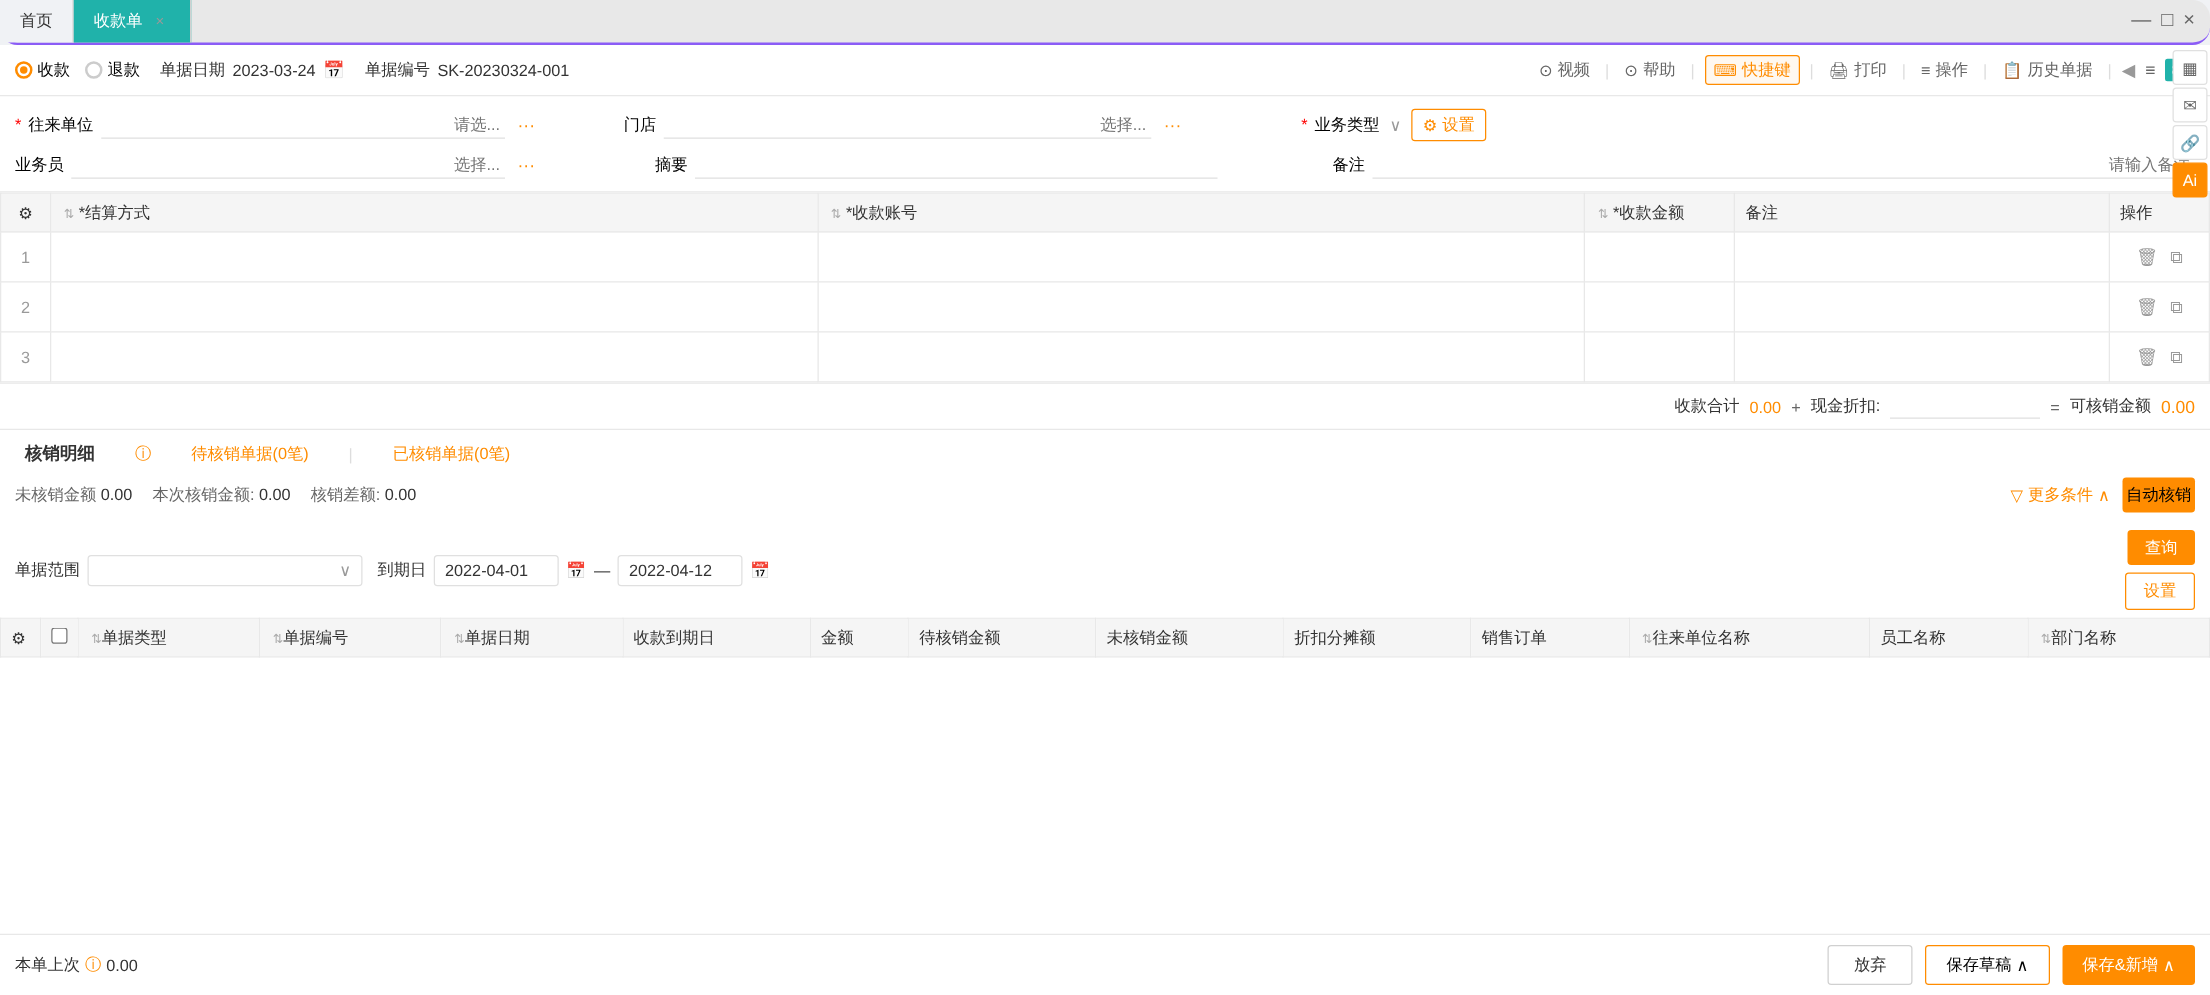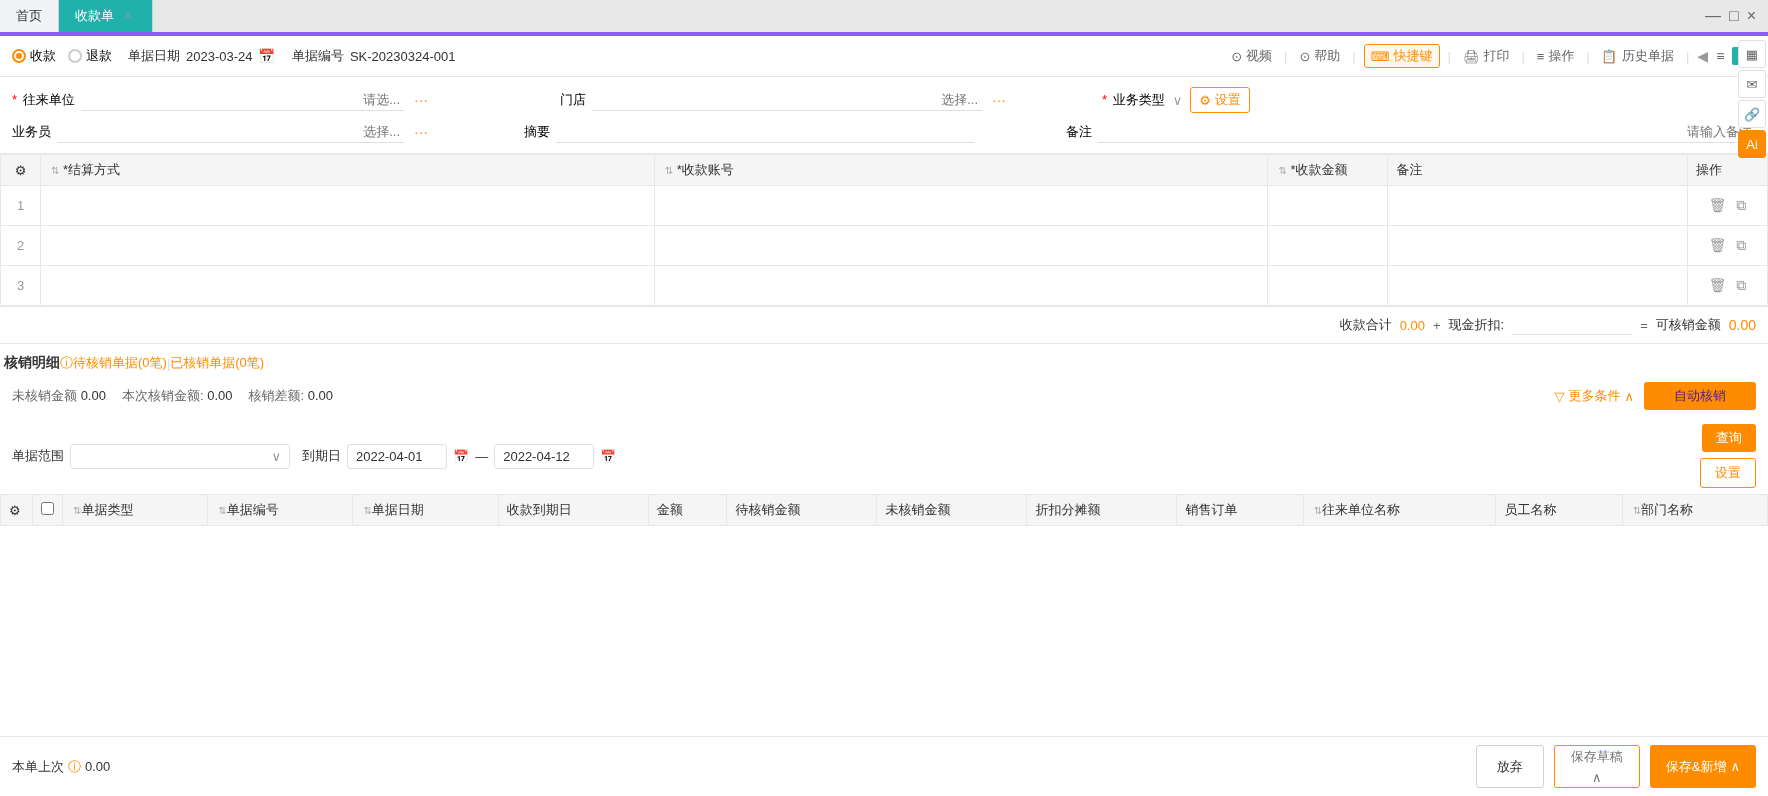--- a/index.html
+++ b/index.html
@@ -3,21 +3,22 @@
   <meta charset="utf-8">
   <style>
     * { box-sizing: border-box; margin: 0; padding: 0; font-family: "Microsoft YaHei", "PingFang SC", sans-serif; font-size: 13px; }
     body { background: #f0f2f5; width: 1768px; height: 796px; overflow: hidden; }
 
     
     .tab-bar {
       display: flex; 
       background: #e8e8e8;
       height: 36px;
-      border-bottom: 4px solid #8b5cf6;
+      border-bottom: 2px solid #8b5cf6;
+      border-radius: 14px;
     }
     .tab-home {
       background: #f0f2f5;
       padding: 0 16px;
       height: 100%;
       display: flex; align-items: center;
       color: #333;
       font-size: 13px;
       border-right: 1px solid #d0d0d0;
       cursor: pointer;
@@ -183,22 +184,22 @@
 
     
     .reconcile-section {
       flex: 1;
       display: flex;
       flex-direction: column;
       overflow: hidden;
       padding: 0;
     }
     .reconcile-header {
-      display: flex; align-items: center; gap: 0;
-      padding: 10px 4px 6px;
+      display: flex; align-items: center; gap: 32px;
+      padding: 10px 20px 6px;
       flex-shrink: 0;
     }
     .reconcile-title {
       font-weight: 600; font-size: 14px; color: #333;
     }
     .reconcile-info-icon {
       color: #ff8c00; cursor: pointer; font-size: 13px;
     }
     .reconcile-tab {
       color: #ff8c00; cursor: pointer; font-size: 13px;
@@ -234,22 +235,22 @@
       padding: 4px 8px; outline: none; background: #fff;
       color: #333; width: 100px;
     }
     .date-sep { color: #333; }
     .cal-icon { color: #999; cursor: pointer; }
     .more-conditions-btn {
       display: flex; align-items: center; gap: 4px;
       color: #ff8c00; cursor: pointer;
     }
     .auto-reconcile-btn {
-      background: #ff8c00; color: #4c1d95;
-      border: none; padding: 5px 30px;
+      background: #ff8c00; color: #000000;
+      border: none; padding: 5px 3px;
       border-radius: 3px; cursor: pointer;
       font-size: 13px;
     }
     .query-btn {
       background: #ff8c00; color: #fff;
       border: none; padding: 5px 14px;
       border-radius: 3px; cursor: pointer;
       font-size: 13px;
     }
     .settings-btn2 {
@@ -290,24 +291,24 @@
     }
     .footer-info { color: #333; display: flex; align-items: center; gap: 4px; }
     .footer-info-icon { color: #ff8c00; }
     .footer-actions { margin-left: auto; display: flex; gap: 10px; }
     .btn-discard {
       background: #fff; color: #333;
       border: 1px solid #d0d0d0; padding: 6px 20px;
       border-radius: 3px; cursor: pointer; font-size: 13px;
     }
     .btn-save-draft {
-      background: #fff; color: #737373;
+      background: #fff; color: #000000;
       border: 1px solid #ff8c00; padding: 2px 16px;
       border-radius: 3px; cursor: pointer; font-size: 13px;
-      display: flex; align-items: center; gap: 4px; flex-direction: column;
+      display: flex; align-items: center; gap: 4px;
     }
     .btn-save-new {
       background: #ff8c00; color: #fff;
       border: none; padding: 6px 16px;
       border-radius: 3px; cursor: pointer; font-size: 13px;
       display: flex; align-items: center; gap: 4px;
     }
 
     
     .right-sidebar {
@@ -418,21 +419,21 @@
 
       <div class="form-field" style="max-width:420px;">
         <span>
           <span class="required-star">*</span>
           <span>往来单位</span>
         </span>
         <input class="form-input" placeholder="请选..." style="">
         <span class="form-more-btn">···</span>
       </div>
 
-      <div class="form-field" style="max-width:450px; margin-left:116px;">
+      <div class="form-field" style="max-width:450px; margin-left:55px;">
         <span>门店</span>
         <input class="form-input" placeholder="选择..." style="">
         <span class="form-more-btn">···</span>
       </div>
 
       <div style="margin-left:80px; display:flex; align-items:center; gap:8px; flex:1;">
         <span>
           <span class="required-star">*</span>
           <span>业务类型</span>
         </span>

